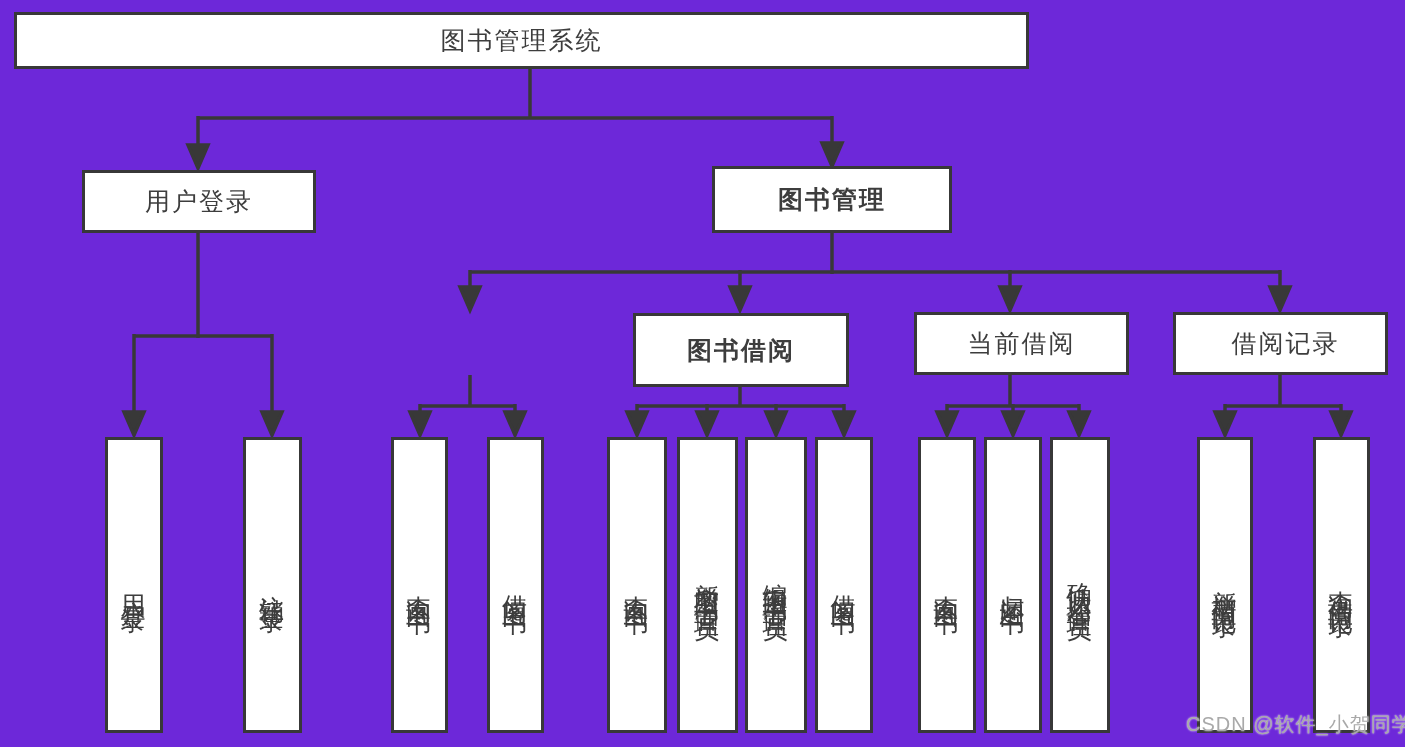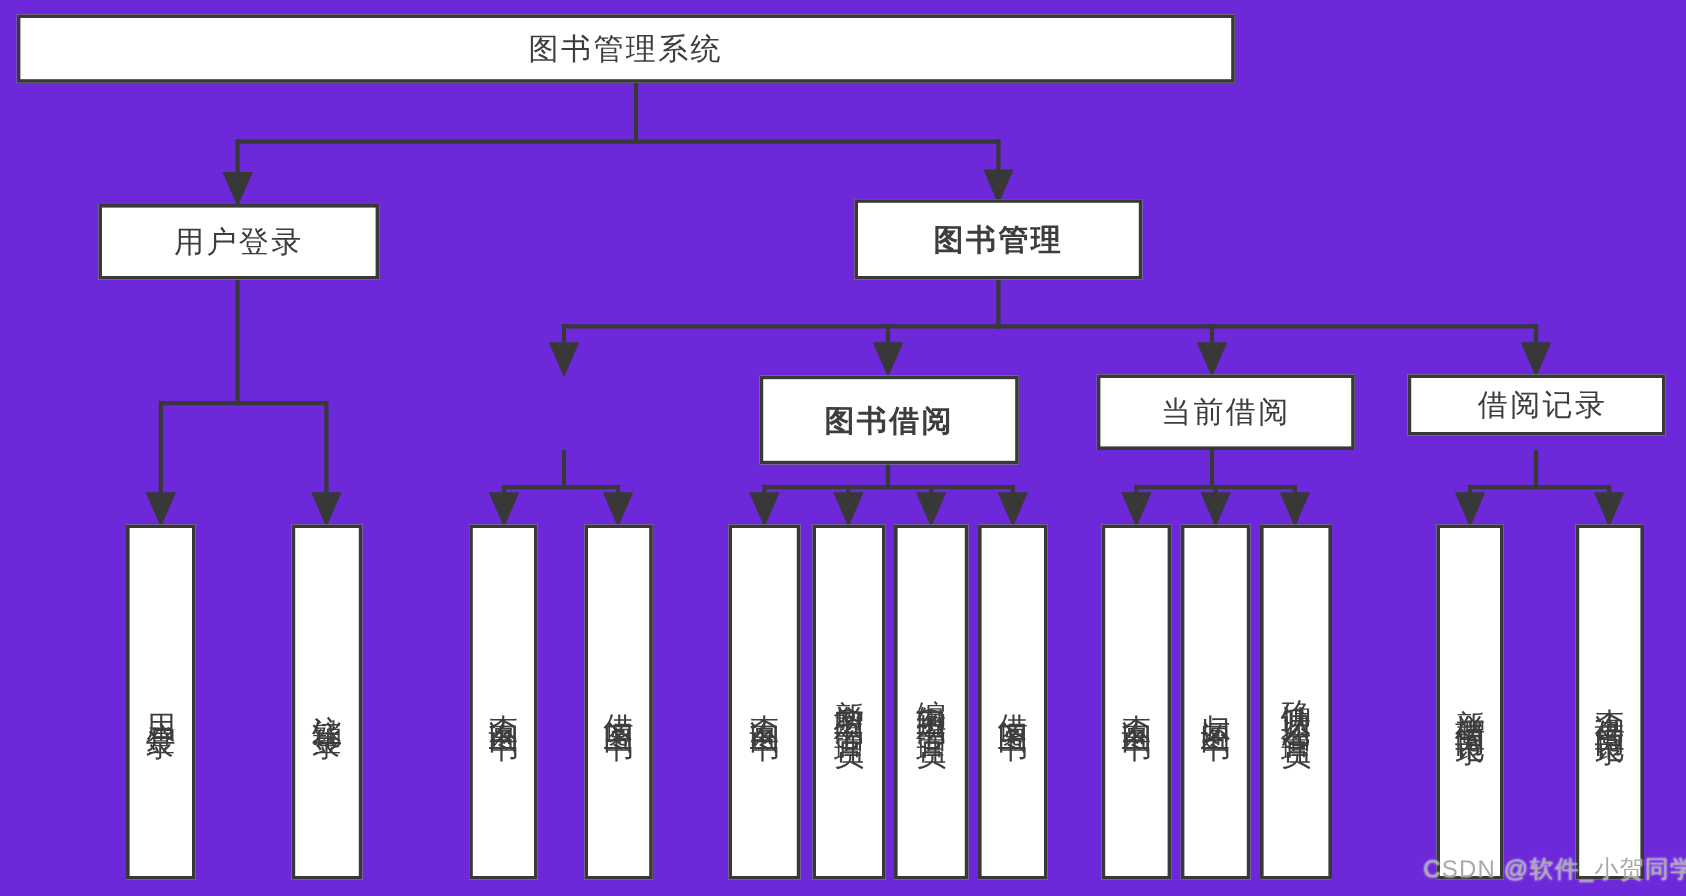--- a/index.html
+++ b/index.html
@@ -127,21 +127,21 @@
     </g>
   </svg>
 
   <div class="node hnode" style="left:14px; top:12px; width:1015px; height:57px;">图书管理系统</div>
 
   <div class="node hnode" style="left:82px; top:170px; width:234px; height:63px;">用户登录</div>
   <div class="node hnode" style="left:712px; top:166px; width:240px; height:67px;font-weight:bold;">图书管理</div>
 
   <div class="node hnode" style="left:633px; top:313px; width:216px; height:74px;font-weight:bold;">图书借阅</div>
   <div class="node hnode" style="left:914px; top:312px; width:215px; height:63px;">当前借阅</div>
-  <div class="node hnode" style="left:1173px; top:312px; width:215px; height:51px;padding-left:10px;">借阅记录</div>
+  <div class="node hnode" style="left:1173px; top:312px; width:215px; height:63px;padding-left:10px;">借阅记录</div>
 
   <div class="node vnode" style="left:105px; top:437px; width:58px; height:296px;">
     <span>用户登录</span>
   </div>
   <div class="node vnode" style="left:243px; top:437px; width:59px; height:296px;">
     <span>注销登录</span>
   </div>
 
   <div class="node vnode" style="left:391px; top:437px; width:57px; height:296px;">
     <span>查询图书</span>

